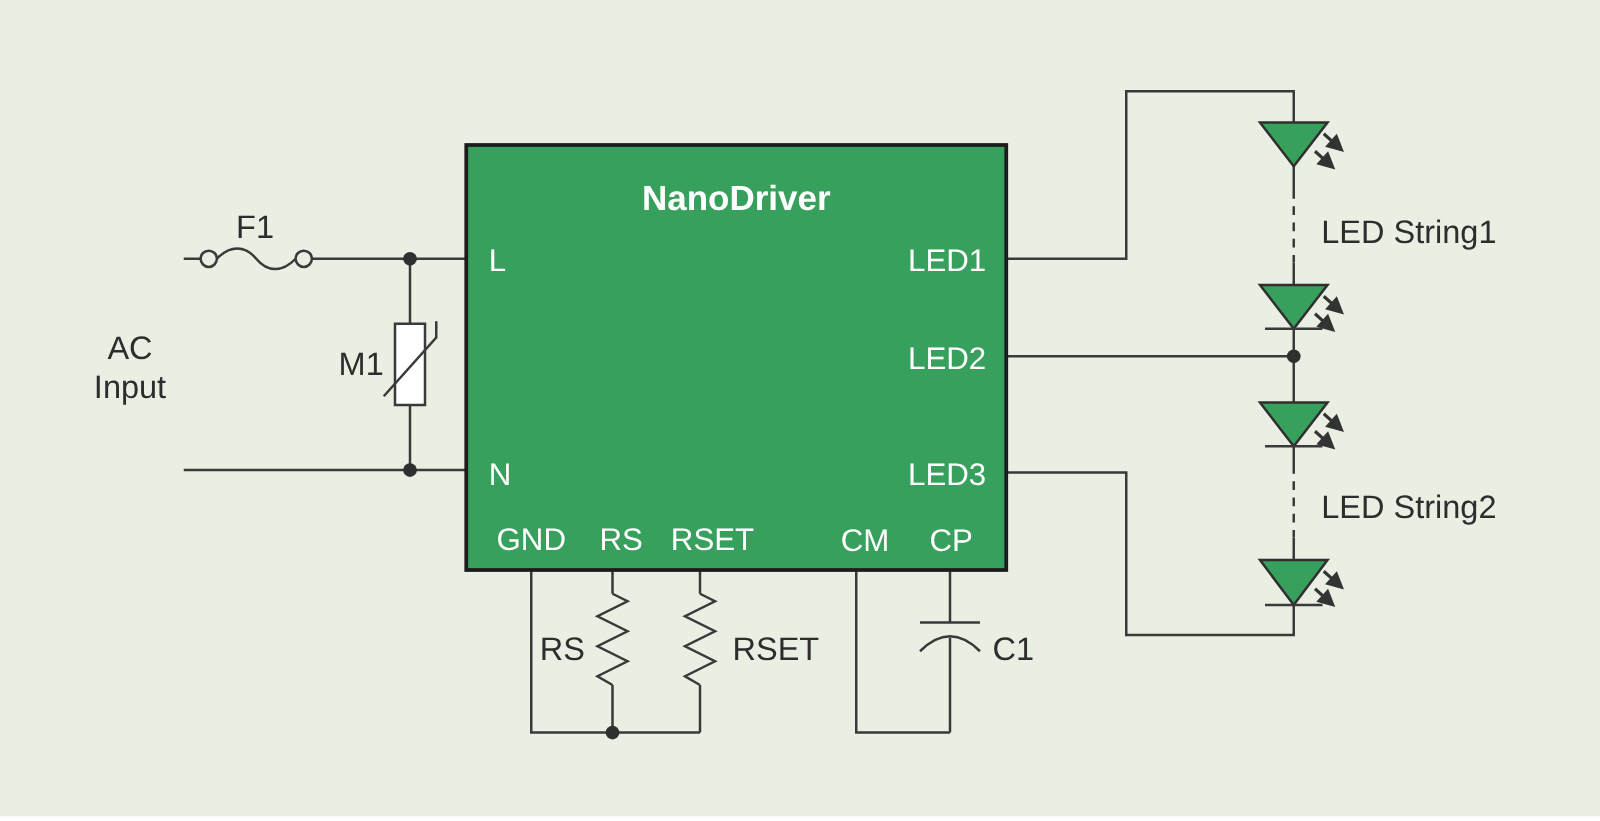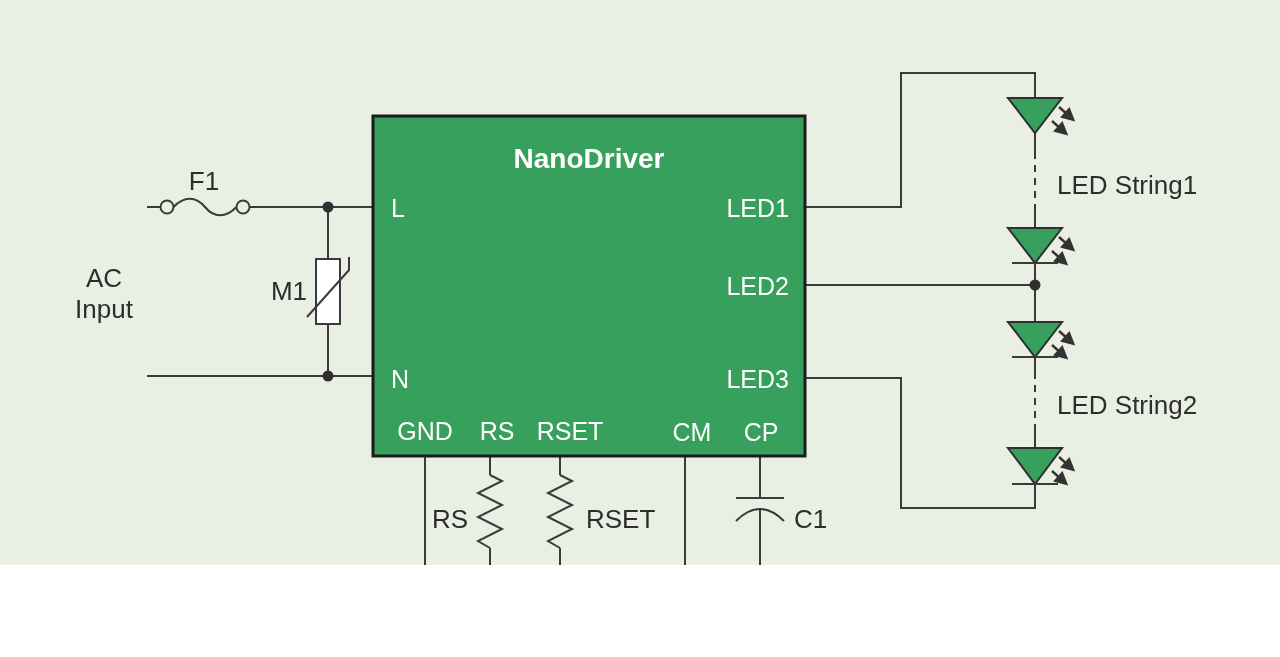--- a/index.html
+++ b/index.html
@@ -1,16 +1,16 @@
 <!DOCTYPE html>
 <html><head>
 <meta charset="utf-8">
 <style>
   html,body{margin:0;padding:0;background:#ffffff;}
-  .stage{position:relative;width:1280px;height:565px;overflow:hidden;}
+  .stage{position:relative;width:1280px;height:657px;overflow:hidden;}
   svg{display:block;}
   .w{stroke:#3a3a3a;stroke-width:2;fill:none;}
   .w-dash{stroke:#3a3a3a;stroke-width:2;fill:none;stroke-dasharray:7 6;}
   .dot{fill:#2f2f2f;stroke:none;}
   .sym{stroke:#3a3a3a;stroke-width:2;fill:none;}
   .sym-fill{stroke:#3a3a3a;stroke-width:2;fill:#ffffff;}
   .led-tri{stroke:#2f2f2f;stroke-width:2;}
   .ray{stroke:#333333;fill:#333333;stroke-width:2.5;}
   .chip{stroke:#1c1c1c;stroke-width:3;}
   .t-title{font:bold 28px "Liberation Sans",sans-serif;fill:#ffffff;}

